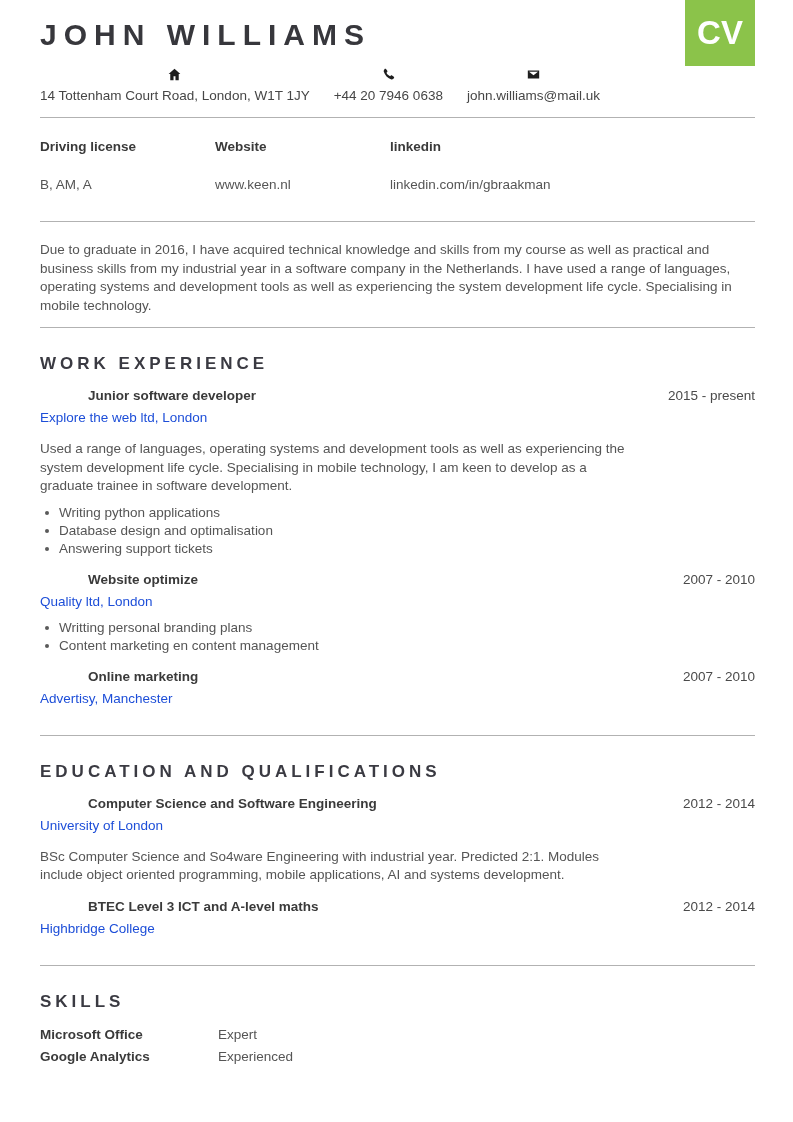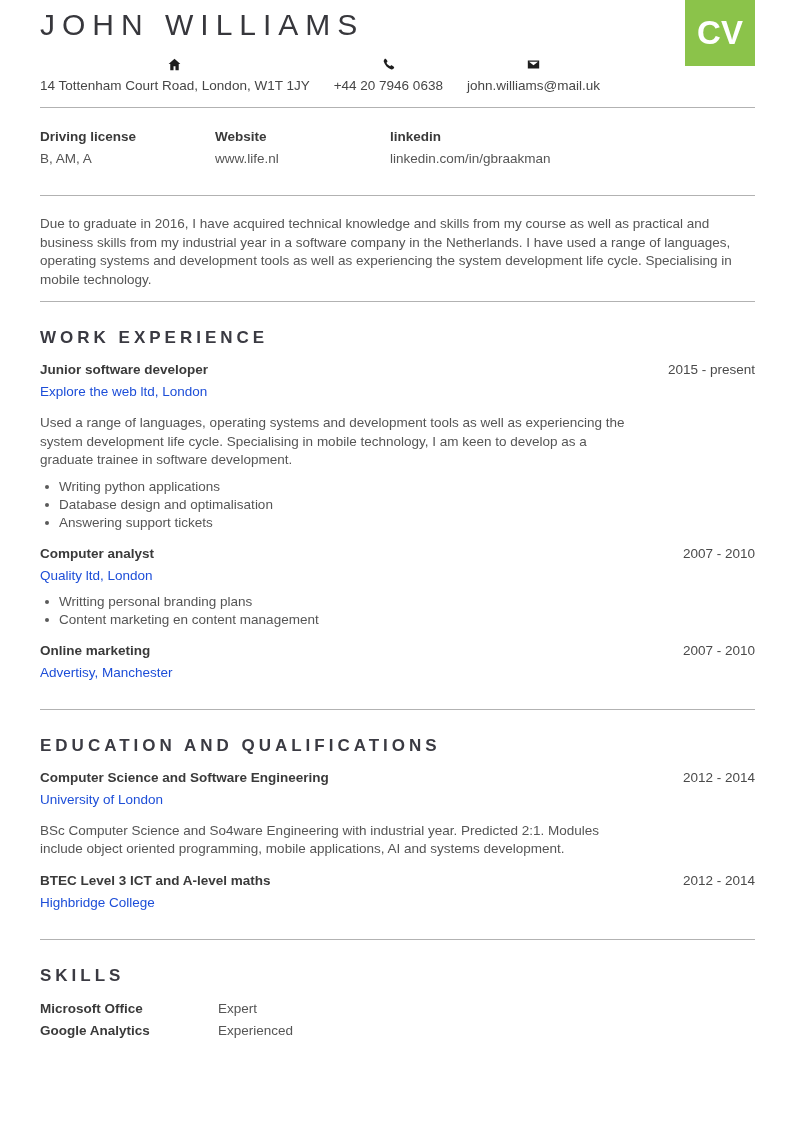--- a/index.html
+++ b/index.html
@@ -26,24 +26,24 @@
     color: #ffffff;
     font-size: 33px;
     font-weight: 700;
     display: flex;
     align-items: center;
     justify-content: center;
     text-align: right;
   }
   .name {
     margin: 0;
-    padding-top: 8px;
+    padding-top: 18px;
     font-size: 30px;
     line-height: 34px;
-    font-weight: 400;
+    font-weight: 700;
     letter-spacing: 7px;
     color: #37373c;
   }
   .contact {
     display: flex;
     align-items: center;
     gap: 24px;
     margin-top: 16px;
     font-size: 13.5px;
     color: #464646;
@@ -55,39 +55,39 @@
   .rule { border: 0; border-top: 1px solid #b2b2b2; margin: 0; }
   .rule-1 { margin-top: 14px; }
   .rule-2 { margin-top: 27px; }
   .rule-3 { margin-top: 12px; }
   .rule-4 { margin-top: 27px; }
   .rule-5 { margin-top: 27px; }
   
   .details { display: flex; margin-top: 20px; font-size: 13.5px; }
   .detail-col { width: 175px; }
   .detail-label { font-weight: 700; color: #3a3a3a; line-height: 18px; }
-  .detail-value { color: #555555; line-height: 18px; margin-top: 4px; }
+  .detail-value { color: #555555; line-height: 18px; margin-top: 20px; }
   
   .summary {
     margin: 19px 0 0 0;
     font-size: 13.5px;
     line-height: 18.5px;
     color: #555555;
   }
   
   .section-title {
     margin: 25px 0 0 0;
     font-size: 17px;
     line-height: 21px;
     font-weight: 700;
     letter-spacing: 4px;
     color: #3a3a42;
   }
   .entry { margin-top: 13px; }
-  .entry-head { display: flex; justify-content: space-between; align-items: baseline; }
+  .entry-head { display: flex; justify-content: space-between; align-items: baseline; margin-left: 48px; }
   .entry-title { font-size: 13.5px; font-weight: 700; color: #3a3a3a; line-height: 18px; }
   .entry-period { font-size: 13.5px; color: #4a4a4a; line-height: 18px; white-space: nowrap; }
   .entry-org { font-size: 13.5px; color: #1d4ed8; line-height: 18px; margin-top: 4px; }
   .entry-desc {
     margin: 13px 0 0 0;
     font-size: 13.5px;
     line-height: 18.5px;
     max-width: 600px;
     color: #555555;
   }
@@ -155,21 +155,21 @@
 
   <hr class="rule rule-1">
 
   <div class="details">
     <div class="detail-col">
       <div class="detail-label">Driving license</div>
       <div class="detail-value">B, AM, A</div>
     </div>
     <div class="detail-col">
       <div class="detail-label">Website</div>
-      <div class="detail-value">www.life.nl</div>
+      <div class="detail-value">www.keen.nl</div>
     </div>
     <div class="detail-col">
       <div class="detail-label">linkedin</div>
       <div class="detail-value">linkedin.com/in/gbraakman</div>
     </div>
   </div>
 
   <hr class="rule rule-2">
 
   <p class="summary">Due to graduate in 2016, I have acquired technical knowledge and skills from my course as well as practical and business skills from my industrial year in a software company in the Netherlands. I have used a range of languages, operating systems and development tools as well as experiencing the system development life cycle. Specialising in mobile technology.</p>
@@ -187,21 +187,21 @@
     <p class="entry-desc">Used a range of languages, operating systems and development tools as well as experiencing the system development life cycle. Specialising in mobile technology, I am keen to develop as a graduate trainee in software development.</p>
     <ul class="bullets">
       <li>Writing python applications</li>
       <li>Database design and optimalisation</li>
       <li>Answering support tickets</li>
     </ul>
   </div>
 
   <div class="entry">
     <div class="entry-head">
-      <span class="entry-title">Computer analyst</span>
+      <span class="entry-title">Website optimize</span>
       <span class="entry-period">2007 - 2010</span>
     </div>
     <div class="entry-org">Quality ltd, London</div>
     <ul class="bullets">
       <li>Writting personal branding plans</li>
       <li>Content marketing en content management</li>
     </ul>
   </div>
 
   <div class="entry">

